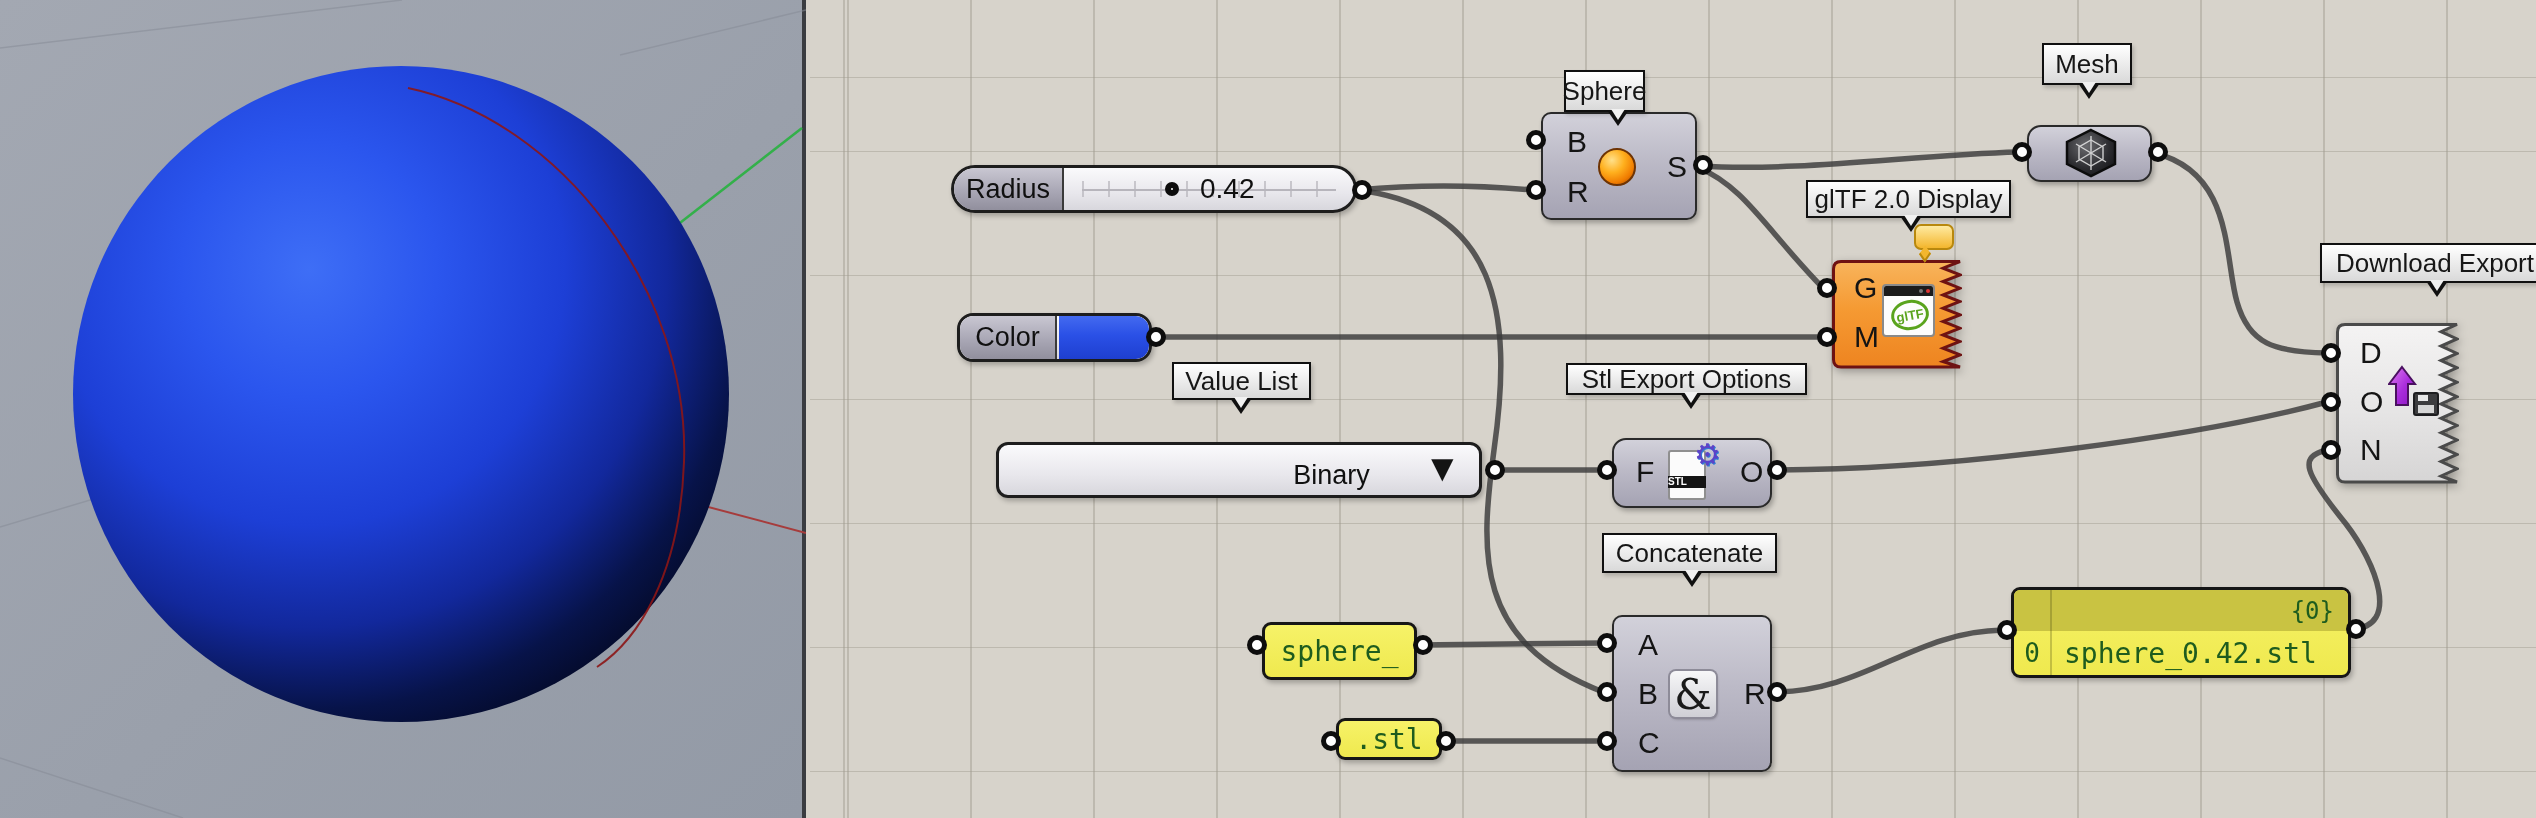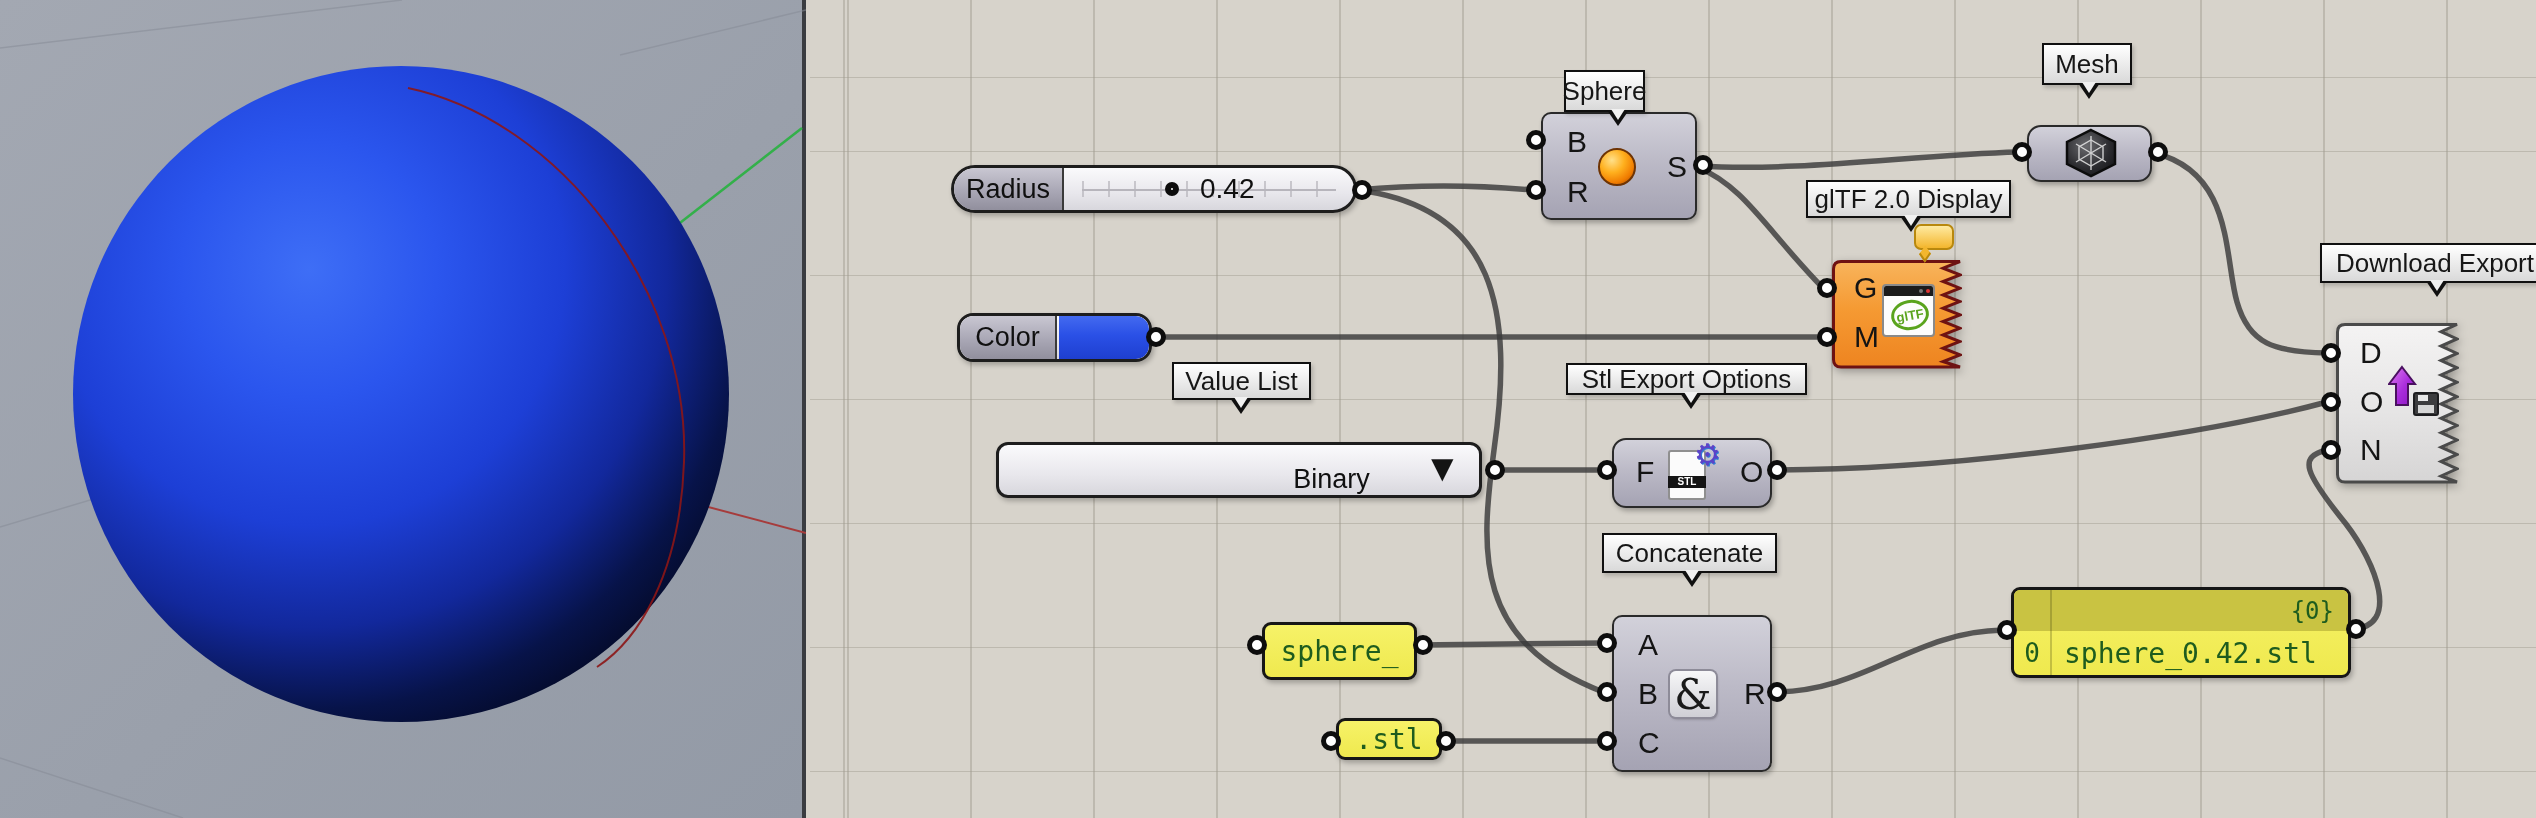--- a/index.html
+++ b/index.html
@@ -131,21 +131,21 @@
       <div style="position:absolute;left:99px;right:0;top:0;bottom:0;border-radius:0 13px 13px 0;
                   background:linear-gradient(180deg,#436af0 0%,#2a50e6 45%,#1e3fd0 100%);"></div>
     </div>
     <div class="nub" style="left:346px;top:337px;"></div>
     <div class="nub" style="left:552px;top:190px;"></div>
 
     <div class="callout" style="left:362px;top:362px;width:139px;height:38px;--tip-x:67px;">
       <span>Value List</span>
     </div>
     <div class="widget" style="left:186px;top:442px;width:486px;height:56px;border-radius:12px;">
-      <div style="position:absolute;left:245px;top:10px;bottom:0;width:175px;display:flex;align-items:flex-end;justify-content:center;
+      <div style="position:absolute;left:245px;top:10px;bottom:0;width:175px;display:flex;align-items:center;justify-content:center;
                   font-size:27px;color:#101010;">
         <span>Binary</span>
       </div>
       <div style="position:absolute;right:18px;top:50%;transform:translateY(-54%);font-size:38px;color:#141414;line-height:1;">▼</div>
     </div>
     <div class="nub" style="left:685px;top:470px;"></div>
 
     <div class="callout" style="left:754px;top:30px;width:81px;height:42px;margin-top:40px;--tip-x:52px;">
       <span>Sphere</span>
     </div>
@@ -219,21 +219,21 @@
     <div class="nub" style="left:1348px;top:152px;"></div>
 
     <div class="callout" style="left:756px;top:363px;width:241px;height:32px;--tip-x:123px;">
       <span>Stl Export Options</span>
     </div>
     <div class="node" style="left:802px;top:438px;width:160px;height:70px;border-radius:14px;">
       <div class="portlbl" style="left:22px;top:32px;">F</div>
       <div class="portlbl" style="left:126px;top:32px;">O</div>
       <div class="icon" style="left:54px;top:10px;width:38px;height:50px;background:#fbfbfb;border:2px solid #8f8f8f;border-radius:3px;">
         <div style="position:absolute;left:-2px;right:-2px;top:24px;height:12px;background:#141414;color:#fff;
-                    font-size:10px;font-weight:bold;text-align:center;line-height:12px;font-family:'Liberation Sans',sans-serif;">STL</div>
+                    font-size:10px;font-weight:bold;text-align:left;line-height:12px;font-family:'Liberation Sans',sans-serif;">STL</div>
       </div>
       <div class="icon" style="left:80px;top:0px;font-size:30px;line-height:1;color:#5b43c8;text-shadow:1px 1px 0 #2e7fd4;">⚙</div>
     </div>
     <div class="nub" style="left:797px;top:470px;"></div>
     <div class="nub" style="left:967px;top:470px;"></div>
 
     <div class="callout" style="left:792px;top:533px;width:175px;height:40px;--tip-x:88px;">
       <span>Concatenate</span>
     </div>
     <div class="node" style="left:802px;top:615px;width:160px;height:157px;">

